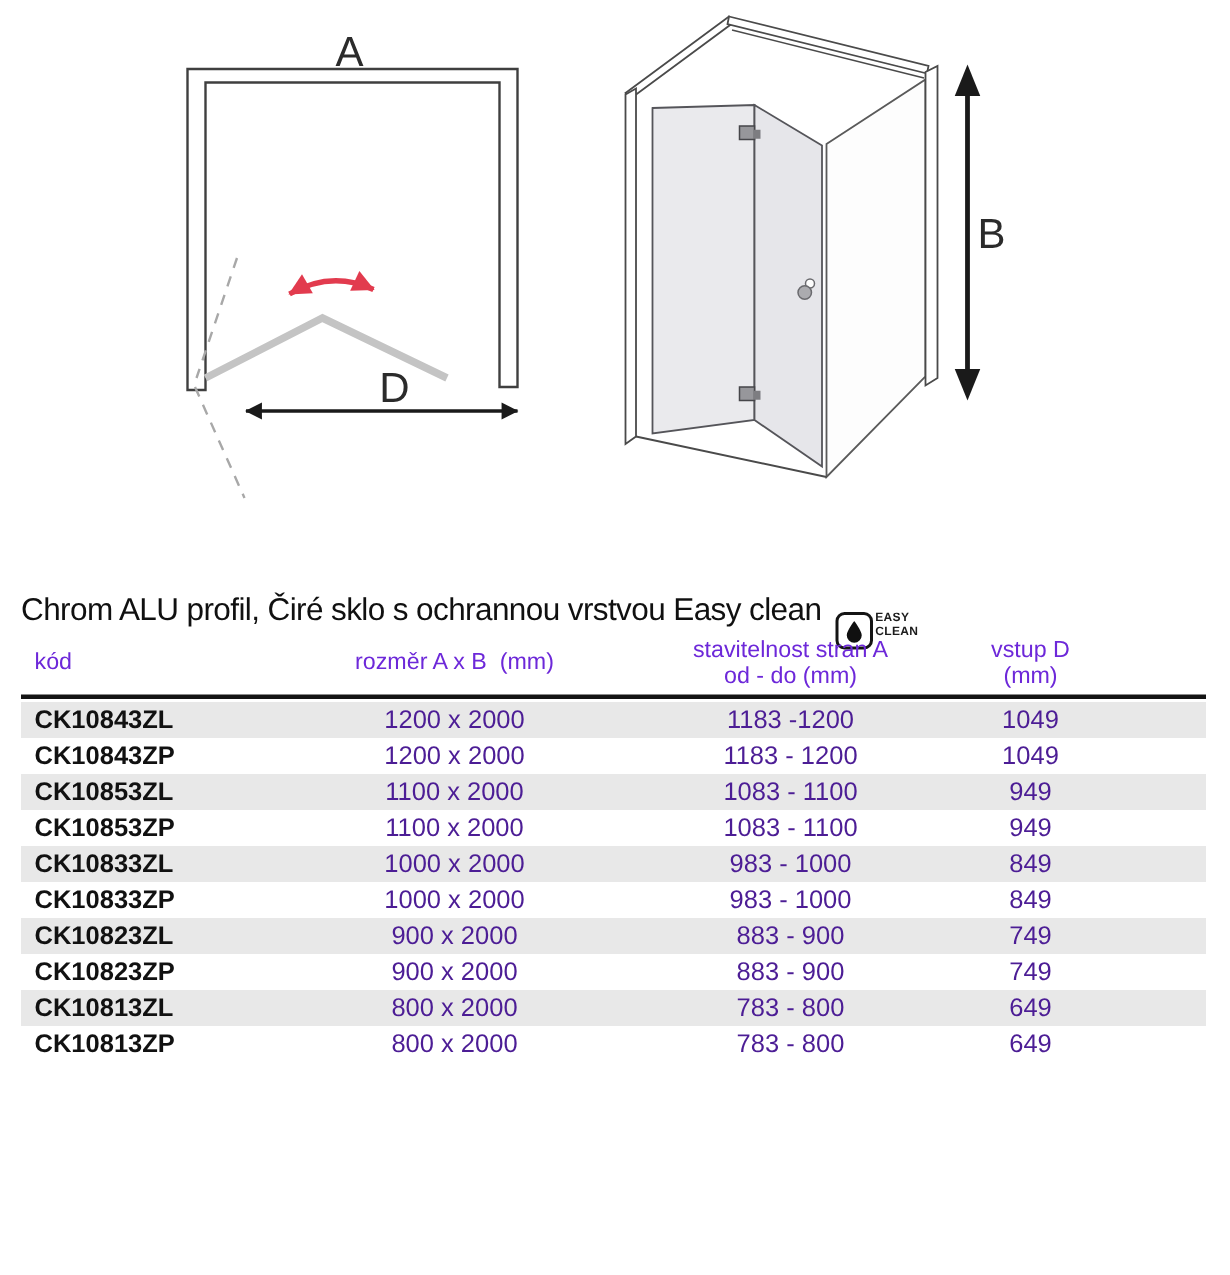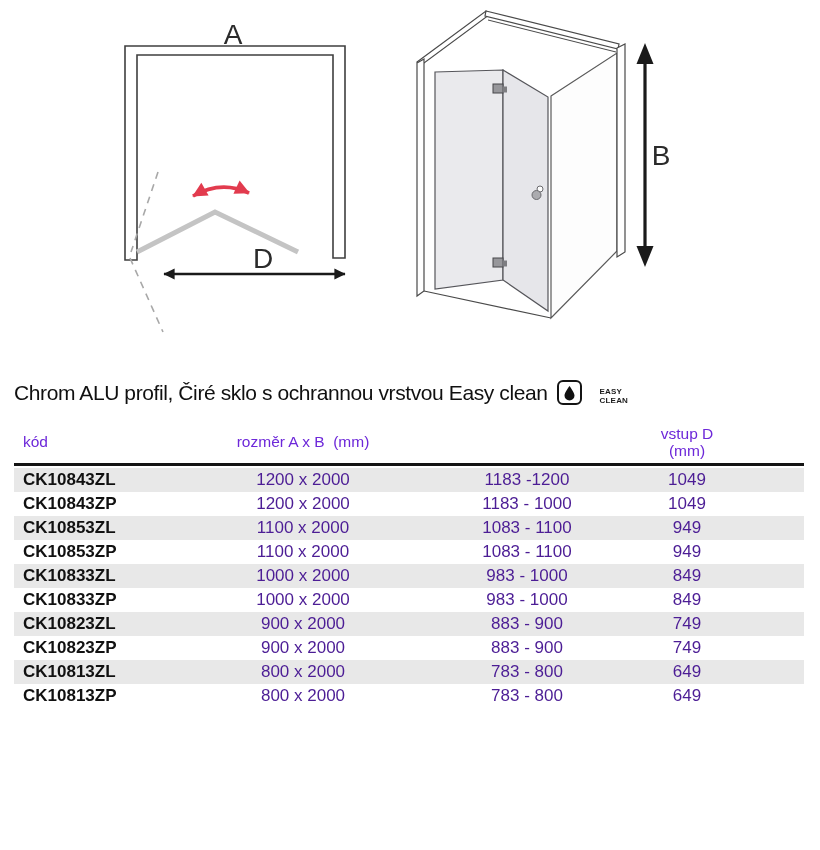--- a/index.html
+++ b/index.html
@@ -7,21 +7,21 @@
     width:820px;height:850px;background:#ffffff;position:relative;overflow:hidden;
     font-family:"Liberation Sans", sans-serif;color:#3c3c3c;
   }
   .diag{position:absolute;}
   .diag-left{left:100px;top:10px;}
   .diag-right{left:400px;top:0px;}
   svg text{font-family:"Liberation Sans", sans-serif;}
 
   .title-row{position:absolute;left:14px;top:380px;display:flex;align-items:center;gap:9px;}
   .page-title{margin:0;font-size:21px;font-weight:400;color:#101010;letter-spacing:-0.4px;white-space:nowrap;}
-  .badge{display:flex;align-items:flex-end;gap:18px;}
+  .badge{display:flex;align-items:flex-start;gap:2px;margin-top:28px;}
   .badge-box{width:21px;height:21px;border:2px solid #141414;border-radius:6px;display:flex;align-items:center;justify-content:center;background:#fff;}
   .badge-text{display:flex;flex-direction:column;font-size:8px;line-height:8.5px;font-weight:600;color:#1c1c1c;letter-spacing:0.2px;}
 
   .spec-table{position:absolute;left:14px;top:421px;width:790px;}
   .thead{position:relative;height:42px;border-bottom:3px solid #141414;font-size:15.5px;color:#6d28d9;}
   .hcell{position:absolute;top:0;height:100%;display:flex;flex-direction:column;justify-content:center;align-items:center;line-height:17.5px;text-align:center;}
   .hcell .hline{white-space:pre;}
   .hcell.left{left:9px;align-items:flex-start;text-align:left;}
   .tbody{margin-top:2px;}
   .trow{position:relative;height:24px;}
@@ -107,37 +107,41 @@
 </div>
 
 <div class="spec-table">
   <div class="thead">
     <div class="hcell left">
       <span class="hline">kód</span>
     </div>
     <div class="hcell c1">
       <span class="hline">rozměr A x B  (mm)</span>
     </div>
+    <div class="hcell c2">
+      <span class="hline">stavitelnost stran A</span>
+      <span class="hline">od - do (mm)</span>
+    </div>
     <div class="hcell c3">
       <span class="hline">vstup D</span>
       <span class="hline">(mm)</span>
     </div>
   </div>
 
   <div class="tbody">
     <div class="trow">
       <span class="cell code">CK10843ZL</span>
       <span class="cell center c1">1200 x 2000</span>
       <span class="cell center c2">1183 -1200</span>
       <span class="cell center c3">1049</span>
     </div>
     <div class="trow">
       <span class="cell code">CK10843ZP</span>
       <span class="cell center c1">1200 x 2000</span>
-      <span class="cell center c2">1183 - 1000</span>
+      <span class="cell center c2">1183 - 1200</span>
       <span class="cell center c3">1049</span>
     </div>
     <div class="trow">
       <span class="cell code">CK10853ZL</span>
       <span class="cell center c1">1100 x 2000</span>
       <span class="cell center c2">1083 - 1100</span>
       <span class="cell center c3">949</span>
     </div>
     <div class="trow">
       <span class="cell code">CK10853ZP</span>

